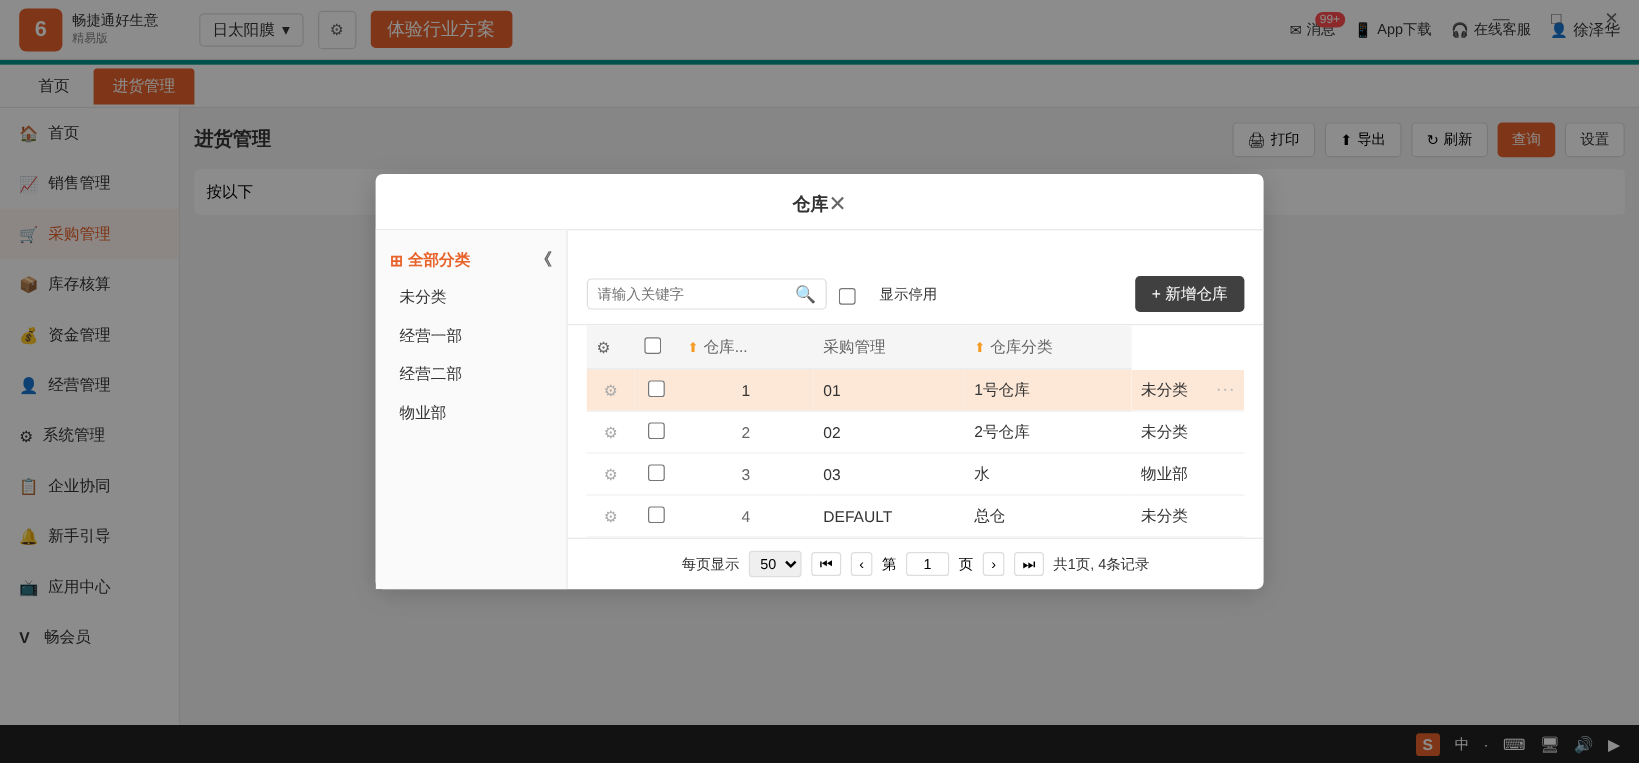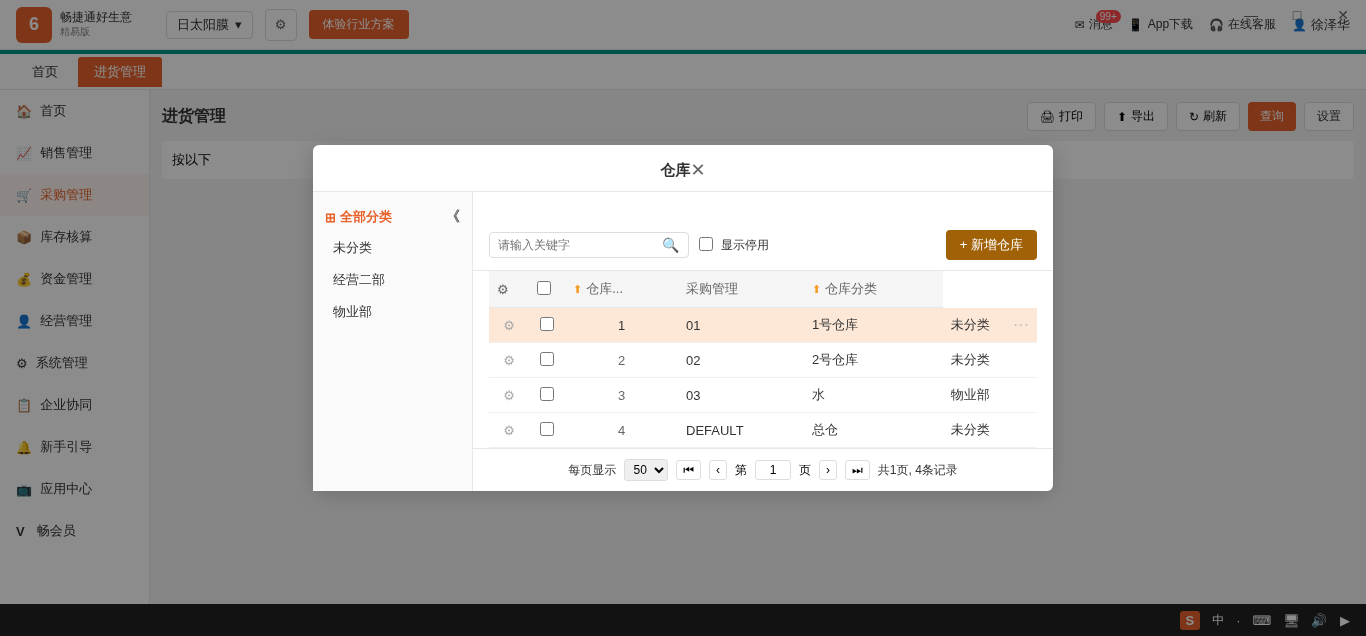--- a/index.html
+++ b/index.html
@@ -63,21 +63,21 @@
       justify-content: center;
       cursor: pointer;
       color: #666;
     }
     .trial-btn {
       background: #e8622a;
       color: white;
       border: none;
       border-radius: 4px;
       padding: 6px 14px;
-      font-size: 12px;
+      font-size: 15px;
       cursor: pointer;
     }
     .header-right {
       display: flex;
       align-items: center;
       gap: 16px;
     }
     .header-icon-item {
       display: flex;
       align-items: center;
@@ -316,27 +316,27 @@
       border: none;
       outline: none;
       font-size: 12px;
       width: 170px;
       background: transparent;
       color: #999;
     }
     .search-icon { color: #999; font-size: 14px; }
     .show-disabled {
       display: flex;
-      align-items: flex-start;
-      gap: 8px;
+      align-items: flex-end;
+      gap: 20px;
       font-size: 12px;
       color: #333;
     }
     .add-btn {
-      background: #a16207;
+      background: #404040;
       color: white;
       border: none;
       border-radius: 4px;
       padding: 6px 14px;
       font-size: 13px;
       cursor: pointer;
       white-space: nowrap;
     }
 
     
@@ -611,20 +611,21 @@
 
         <div class="cat-sidebar">
           <div class="cat-header">
             <div style="display:flex;align-items:center;gap:4px;">
               <span style="color:#e8622a;">⊞</span>
               <span>全部分类</span>
             </div>
             <span class="cat-collapse">《</span>
           </div>
           <div class="cat-item">未分类</div>
+          <div class="cat-item">经营一部</div>
           <div class="cat-item">经营二部</div>
           <div class="cat-item">物业部</div>
         </div>
 
         <div class="modal-main">
 
           <div class="modal-toolbar">
             <div class="search-area">
               <div class="search-input-wrap">
                 <input type="text" placeholder="请输入关键字" style="">

